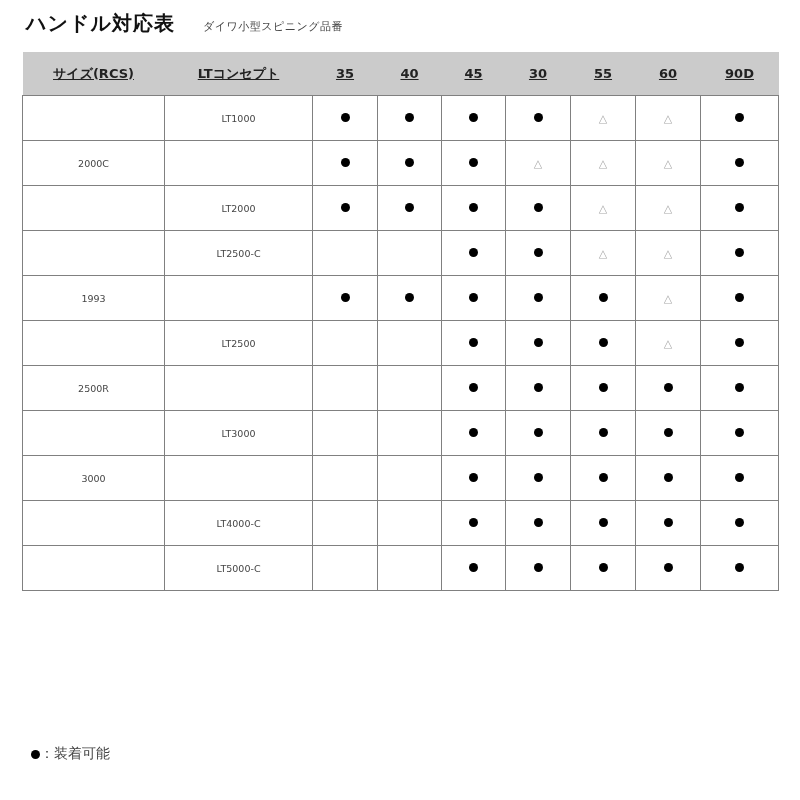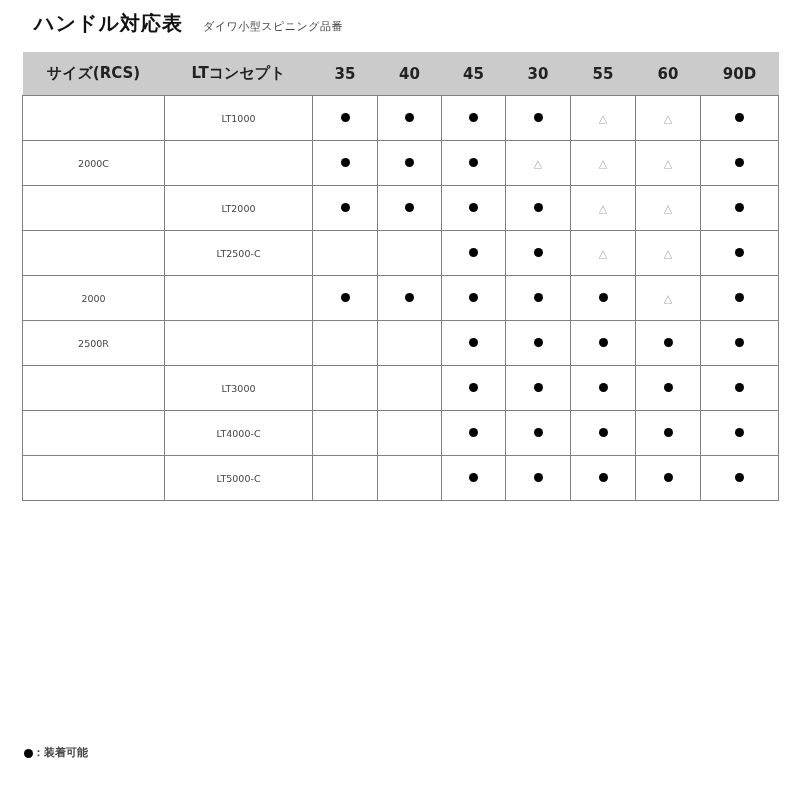--- a/index.html
+++ b/index.html
@@ -1,29 +1,29 @@
 <!DOCTYPE html>
 <html><head>
 <meta charset="utf-8">
 <style>
   html, body { margin: 0; padding: 0; background: #ffffff; }
   body { width: 800px; height: 800px; position: relative; overflow: hidden;
          font-family: "DejaVu Sans", "Liberation Sans", sans-serif; color: #222; }
   .title-bar { position: absolute; left: 26px; top: 10px; display: flex; align-items: baseline; }
-  .title { font-size: 20px; font-weight: bold; color: #111; letter-spacing: 1px; margin-left: 8px; }
-  .subtitle { font-size: 11px; color: #444; margin-left: 20px; letter-spacing: 0.5px; }
+  .title { font-size: 20px; font-weight: bold; color: #111; letter-spacing: 1px; }
+  .subtitle { font-size: 11px; color: #444; margin-left: 28px; letter-spacing: 0.5px; }
   table.grid { position: absolute; left: 22px; top: 52px; border-collapse: collapse;
                width: 756px; table-layout: fixed; }
-  table.grid th { background: #cbcbcb; height: 43px; font-size: 15px; font-weight: bold;
-                  color: #222; border: none; padding: 0; text-align: center; }
+  table.grid th { background: #cbcbcb; height: 43px; font-size: 13px; font-weight: bold;
+                  color: #222; border: none; padding: 0; text-align: center; text-decoration: underline; }
   table.grid td { height: 44px; border: 1.5px solid #808080; padding: 0; text-align: center;
                   font-size: 9.5px; color: #444; background: #fff; }
   .dot { display: inline-block; width: 9px; height: 9px; border-radius: 50%; background: #000; }
   .tri { display: inline-block; color: #aaa; font-size: 11px; line-height: 1; }
-  .legend { position: absolute; left: 24px; top: 742px; font-size: 11px; color: #444; line-height: 22px; font-weight: bold; }
+  .legend { position: absolute; left: 31px; top: 742px; font-size: 14px; color: #444; line-height: 22px; }
   .legend .sym-dot { display: inline-block; width: 9px; height: 9px; border-radius: 50%; background: #000; vertical-align: middle; }
   .legend .sym-tri { color: #777; }
 </style>
 </head>
 <body>
 
 <div class="title-bar">
   <span class="title">ハンドル対応表</span>
   <span class="subtitle">ダイワ小型スピニング品番</span>
 </div>
@@ -92,44 +92,66 @@
         <td>LT2500-C</td>
         <td></td>
         <td></td>
         <td><span class="dot"></span></td>
         <td><span class="dot"></span></td>
         <td><span class="tri">△</span></td>
         <td><span class="tri">△</span></td>
         <td><span class="dot"></span></td>
       </tr>
       <tr>
-        <td>2000</td>
+        <td>1993</td>
         <td></td>
         <td><span class="dot"></span></td>
         <td><span class="dot"></span></td>
+        <td><span class="dot"></span></td>
+        <td><span class="dot"></span></td>
+        <td><span class="dot"></span></td>
+        <td><span class="tri">△</span></td>
+        <td><span class="dot"></span></td>
+      </tr>
+      <tr>
+        <td></td>
+        <td>LT2500</td>
+        <td></td>
+        <td></td>
         <td><span class="dot"></span></td>
         <td><span class="dot"></span></td>
         <td><span class="dot"></span></td>
         <td><span class="tri">△</span></td>
         <td><span class="dot"></span></td>
       </tr>
       <tr>
         <td>2500R</td>
         <td></td>
         <td></td>
         <td></td>
         <td><span class="dot"></span></td>
         <td><span class="dot"></span></td>
         <td><span class="dot"></span></td>
         <td><span class="dot"></span></td>
         <td><span class="dot"></span></td>
       </tr>
       <tr>
         <td></td>
         <td>LT3000</td>
+        <td></td>
+        <td></td>
+        <td><span class="dot"></span></td>
+        <td><span class="dot"></span></td>
+        <td><span class="dot"></span></td>
+        <td><span class="dot"></span></td>
+        <td><span class="dot"></span></td>
+      </tr>
+      <tr>
+        <td>3000</td>
+        <td></td>
         <td></td>
         <td></td>
         <td><span class="dot"></span></td>
         <td><span class="dot"></span></td>
         <td><span class="dot"></span></td>
         <td><span class="dot"></span></td>
         <td><span class="dot"></span></td>
       </tr>
       <tr>
         <td></td>

